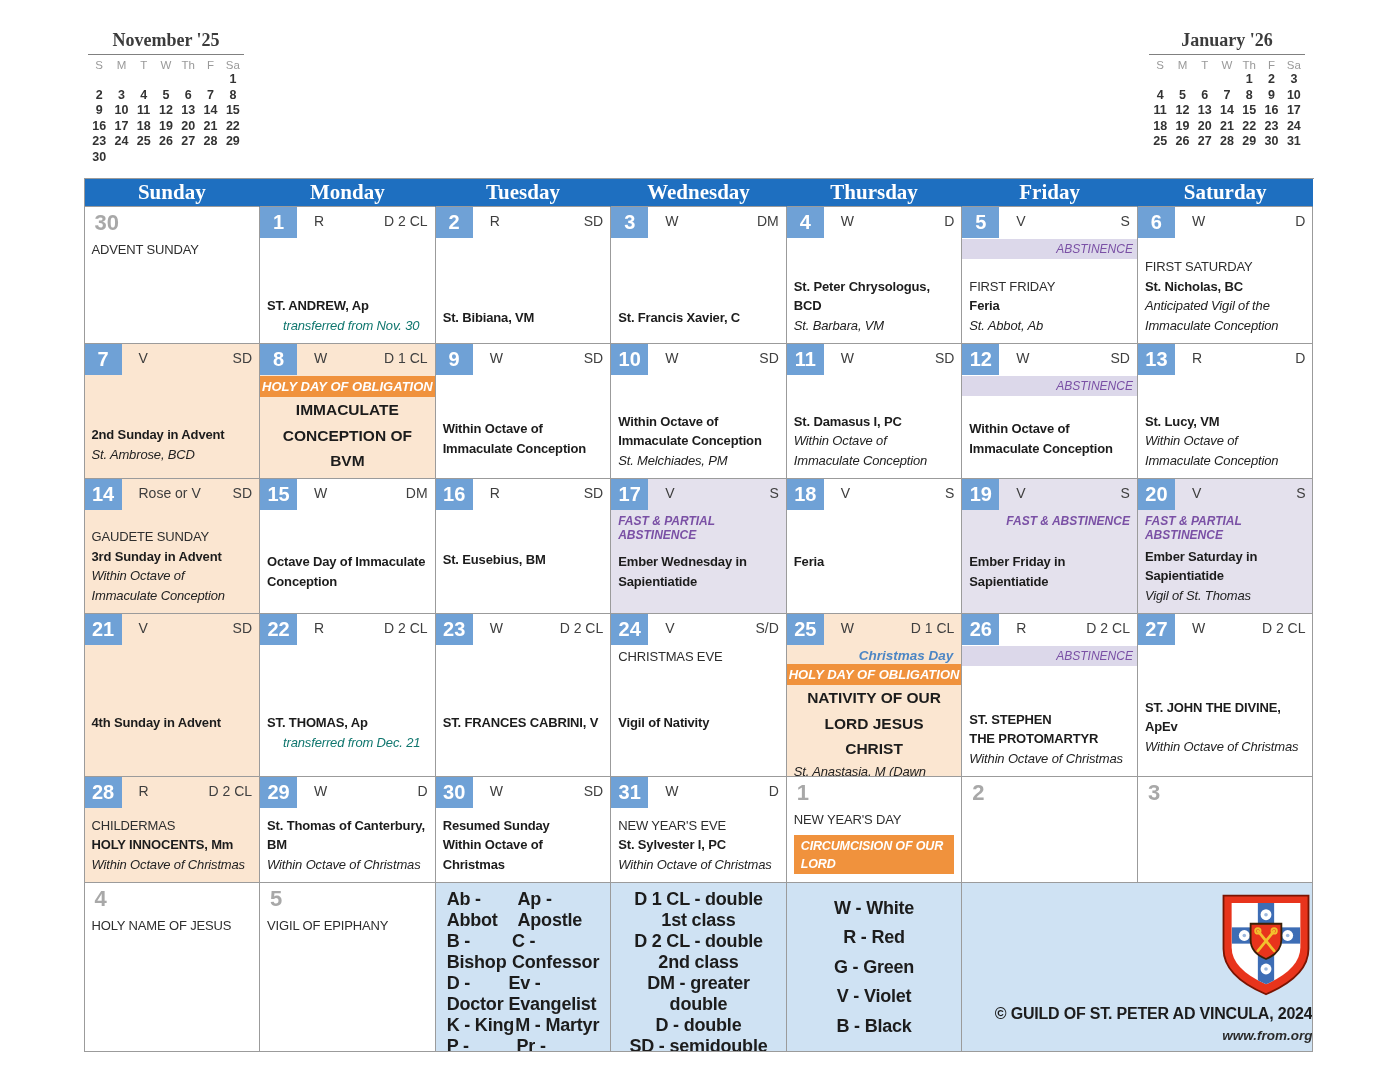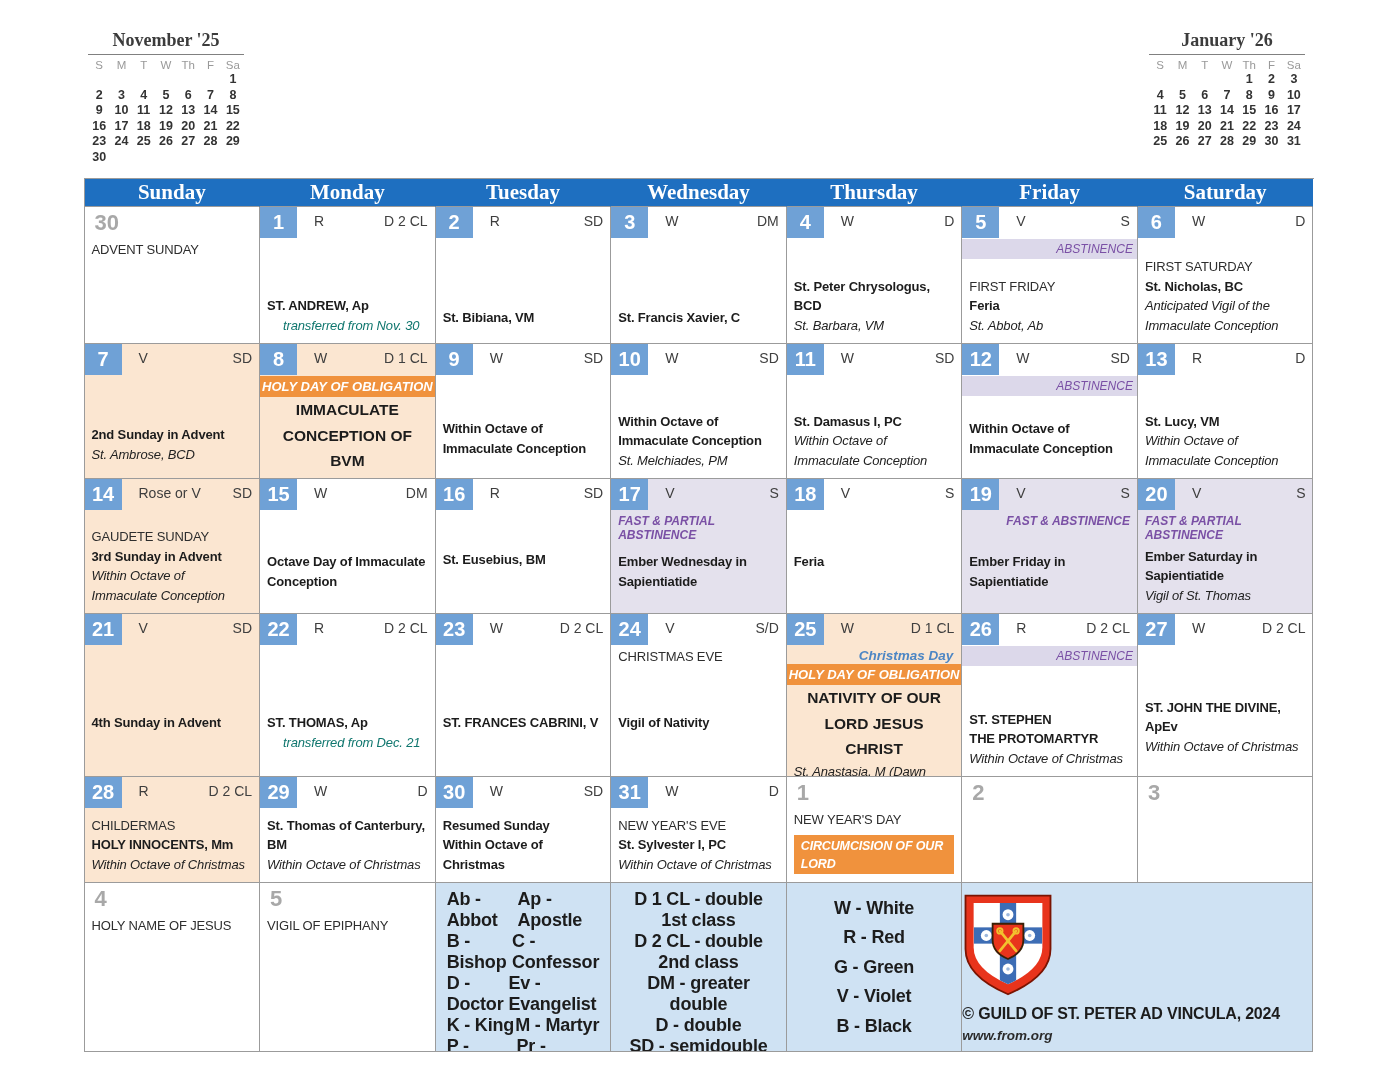--- a/index.html
+++ b/index.html
@@ -67,21 +67,21 @@
   .badge-xmas { color:var(--c-title-blue,#4d86c4); font-weight:bold; font-style:italic;
                 font-size:13.5px; text-align:right; padding:3px 8px 0; }
 
   
   .legend { background:var(--c-light-blue,#cfe2f3); display:flex; flex-direction:column;
             justify-content:space-evenly; padding:6px 5px; font-weight:bold; font-size:18px;
             color:#1c1c1c; letter-spacing:-0.2px; }
   .lg-row { display:flex; justify-content:space-between; padding:0 6px; }
   .lg-center { display:block; text-align:center; }
   .logo-cell { grid-column:span 2; background:var(--c-light-blue,#cfe2f3); display:flex;
-               flex-direction:column; align-items:flex-start; padding-top:10px; }
+               flex-direction:column; align-items:flex-end; padding-top:10px; }
   .crest { line-height:0; }
   .copyright { font-weight:bold; font-size:16px; color:#1c1c1c; margin-top:8px; letter-spacing:-0.2px; }
   .website { font-weight:bold; font-style:italic; font-size:13.5px; color:#2a2a2a; margin-top:5px; }
 </style>
 </head>
 <body>
 
 <div class="page">
   <div class="top">
     <div id="mini-nov" class="minical left">

